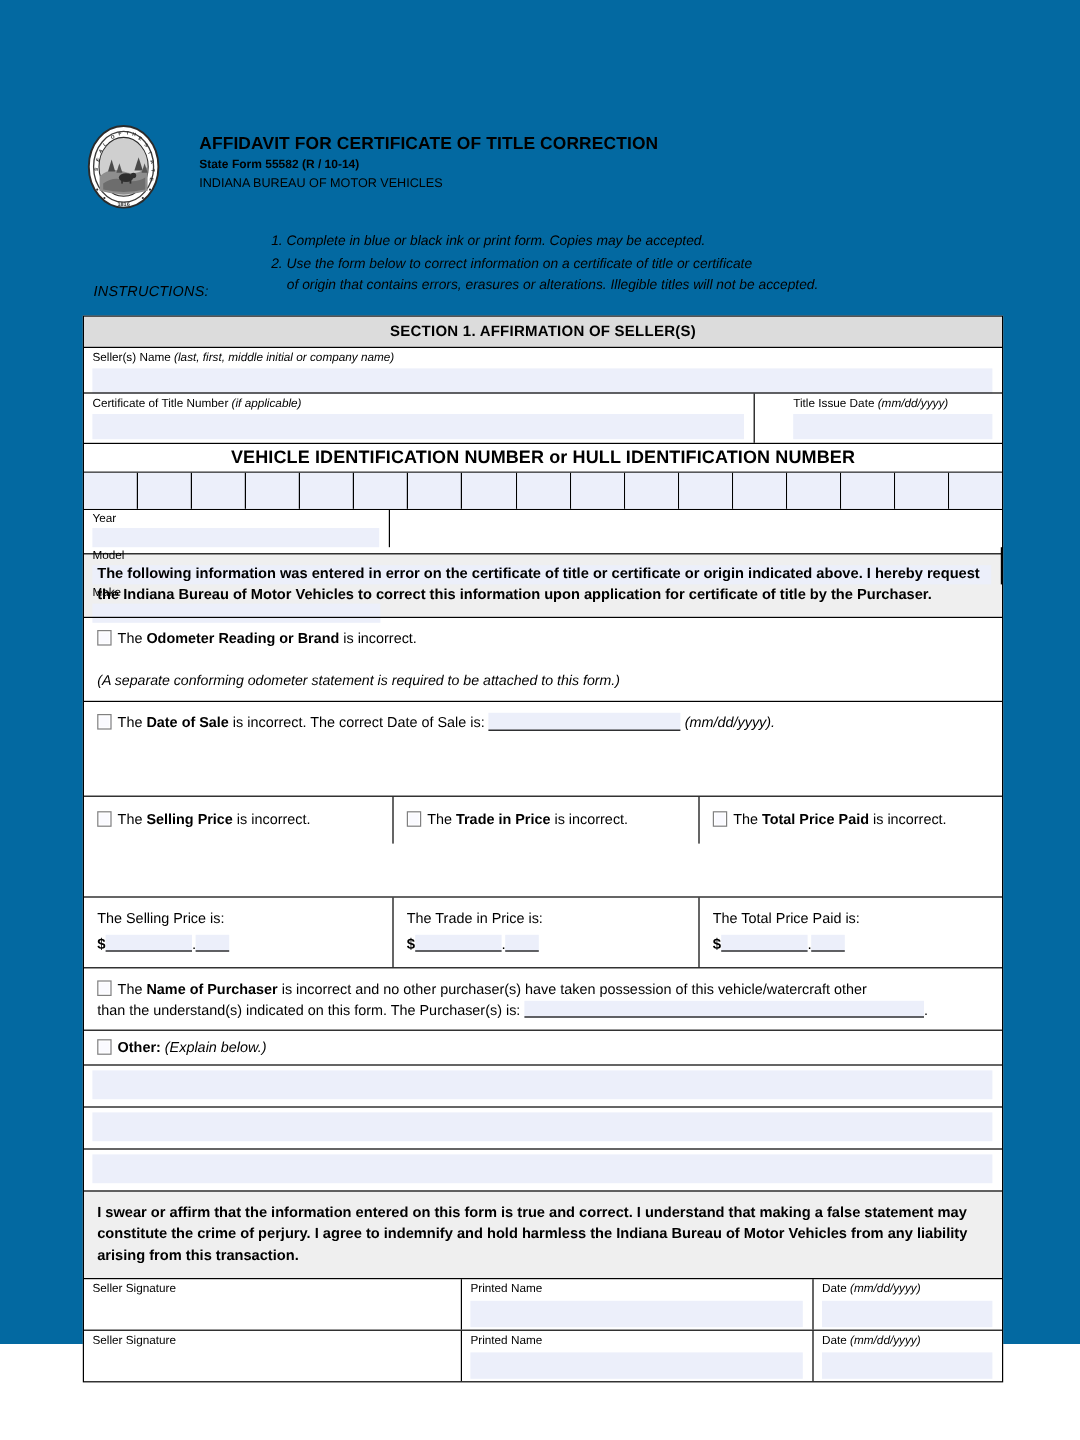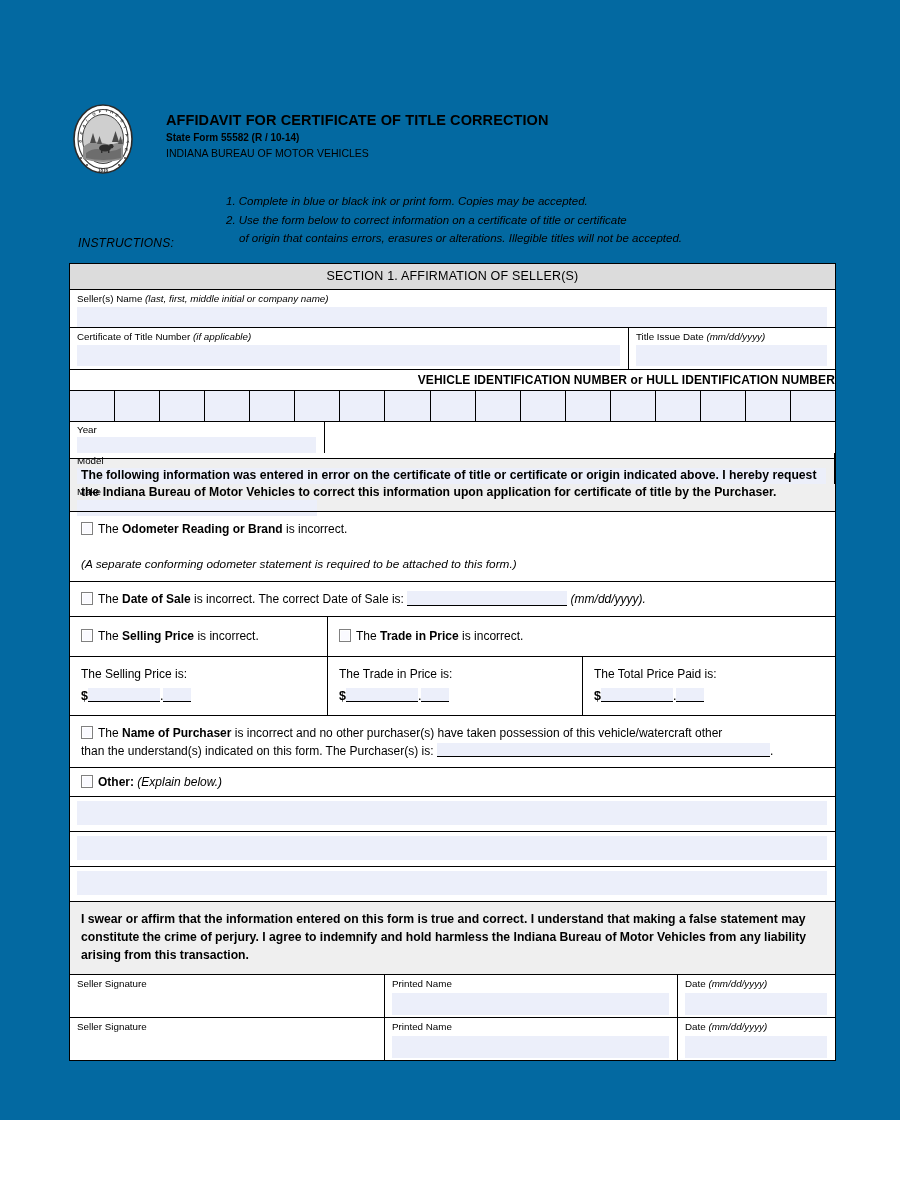--- a/index.html
+++ b/index.html
@@ -101,21 +101,21 @@
   }
   .row {
     position: relative;
     box-sizing: border-box;
   }
 
   .section-header {
     background: #dcdcdc;
     text-align: center;
     font-size: 12.5px;
-    font-weight: normal;
+    font-weight: bold;
     padding: 5px 0 6px 0;
     letter-spacing: 0.2px;
     border-bottom: 1.6px solid #000;
   }
 
   .cell {
     position: relative;
     box-sizing: border-box;
     padding: 3px 0 0 7px;
   }
@@ -130,28 +130,28 @@
     height: 21px;
     margin-top: 2px;
     margin-right: 8px;
   }
 
   
   .seller-row { height: 37px; }
   .seller-row .fill { margin-right: 8px; }
 
   
-  .title-row { height: 42px; border-top: 1.6px solid #000; display: flex; }
+  .title-row { height: 42px; border-top: 1.6px solid #000; display: flex; gap: 25px; }
   .title-left { width: 559px; border-right: 1.6px solid #000; box-sizing: border-box; padding: 3px 0 0 7px; }
   .title-right { flex: 1; box-sizing: border-box; padding: 3px 0 0 7px; }
 
   
   .vin-header {
-    text-align: right;
-    font-size: 12px;
+    text-align: center;
+    font-size: 15px;
     font-weight: bold;
     padding: 3px 0 3px 0;
     border-top: 1.6px solid #000;
     letter-spacing: 0.1px;
   }
   .vin-boxes {
     display: flex;
     border-top: 1.6px solid #000;
     height: 30px;
   }
@@ -228,20 +228,21 @@
     display: inline-block;
     border-bottom: 1.3px solid #000;
     background: #eceffa;
     vertical-align: -3px;
   }
 
   
   .three {
     display: flex;
     border-top: 1.6px solid #000;
+    margin-top: 44px;
   }
   .three > div {
     box-sizing: border-box;
     border-right: 1.6px solid #000;
   }
   .three > div:last-child { border-right: none; }
   .col-a { width: 258px; }
   .col-b { width: 255px; }
   .col-c { flex: 1; }
 
@@ -457,20 +458,23 @@
       <span class="cb"></span><span>The </span><b>Date of Sale</b><span> is incorrect.  The correct Date of Sale is: </span><span class="blank-line" style="width:160px;height:14px"></span> <i>(mm/dd/yyyy).</i>
     </div>
 
     <div class="three">
       <div class="col-a price-check">
         <span class="cb"></span><span>The </span><b>Selling Price</b><span> is incorrect.</span>
       </div>
       <div class="col-b price-check">
         <span class="cb"></span><span>The </span><b>Trade in Price</b><span> is incorrect.</span>
       </div>
+      <div class="col-c price-check">
+        <span class="cb"></span><span>The </span><b>Total Price Paid</b><span> is incorrect.</span>
+      </div>
     </div>
 
     <div class="three">
       <div class="col-a price-val">
         <div>The Selling Price is:</div>
         <div class="dollar-line"><b>$</b><span class="amt1"></span>.<span class="amt2"></span></div>
       </div>
       <div class="col-b price-val">
         <div>The Trade in Price is:</div>
         <div class="dollar-line"><b>$</b><span class="amt1"></span>.<span class="amt2"></span></div>

